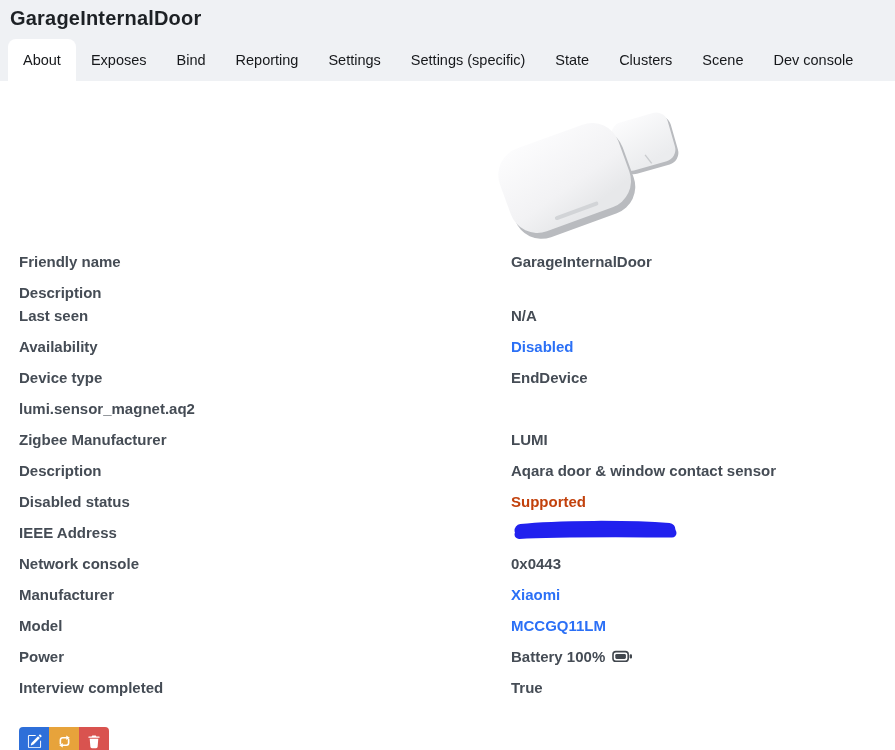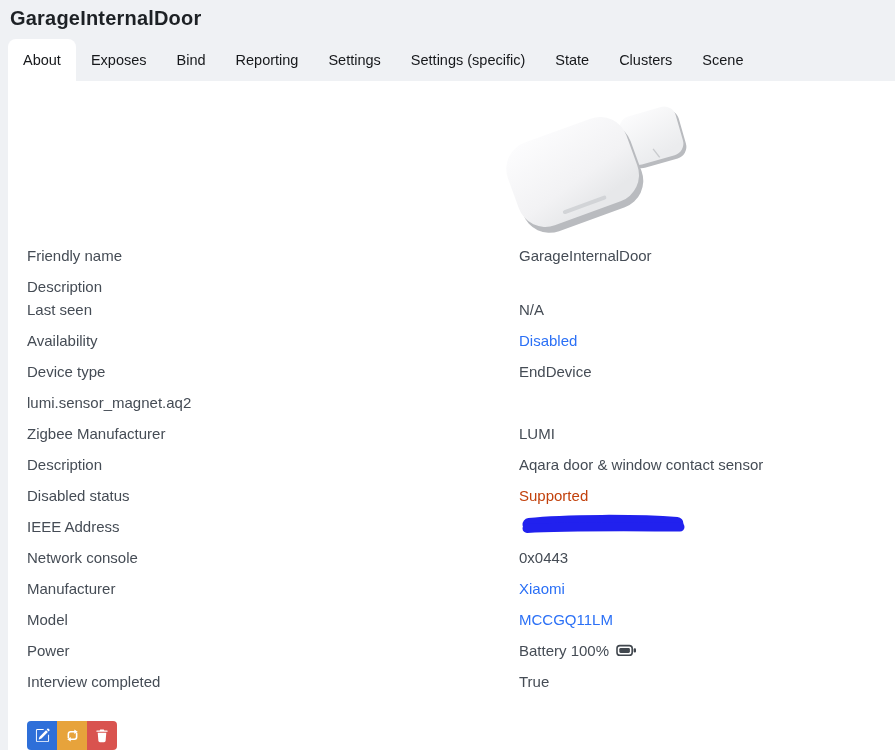--- a/index.html
+++ b/index.html
@@ -19,22 +19,22 @@
     display: flex; margin: 9px 0 0 8px; align-items: center;
   }
   .tab {
     padding: 11px 15px; font-size: 14.5px; color: #16181b;
     cursor: pointer; white-space: nowrap; line-height: 20px;
   }
   .tab.active {
     background: #ffffff; border-radius: 8px 8px 0 0;
   }
   .card {
-    margin-left: 8px; background: #ffffff;
-    height: 670px; padding-top: 15px; position: relative;
+    margin-left: 0; background: #ffffff;
+    height: 670px; padding-top: 21px; position: relative; font-weight: bold;
   }
   .device-photo { margin: 0 0 0 497px; width: 190px; height: 142px; }
   .rows { margin-top: 7px; padding-left: 19px; }
   .row { display: flex; line-height: 22px; margin-bottom: 9px; font-size: 15px; }
   .row.tight { margin-bottom: 1px; }
   .row .label { width: 492px; color: #454c55; }
   .row .value { flex: 1; color: #454c55; }
   .value.link { color: #2b70f6; cursor: pointer; }
   .value.success { color: #c2410c; cursor: pointer; }
   .value .battery-icon { margin-left: 7px; vertical-align: -1px; }
@@ -58,20 +58,21 @@
 <nav class="tabbar">
     <div class="tab active">About</div>
     <div class="tab">Exposes</div>
     <div class="tab">Bind</div>
     <div class="tab">Reporting</div>
     <div class="tab">Settings</div>
     <div class="tab">Settings (specific)</div>
     <div class="tab">State</div>
     <div class="tab">Clusters</div>
     <div class="tab">Scene</div>
+    <div class="tab">Dev console</div>
   </nav>
 
 <main class="card">
   <div class="device-photo">
     <svg width="190" height="142" viewBox="0 0 190 142">
       <defs>
         <linearGradient id="faceGrad" x1="0" y1="0" x2="0.4" y2="1">
           <stop offset="0" stop-color="#fdfdfe"></stop>
           <stop offset="0.7" stop-color="#f2f2f4"></stop>
           <stop offset="1" stop-color="#e7e8ea"></stop>

